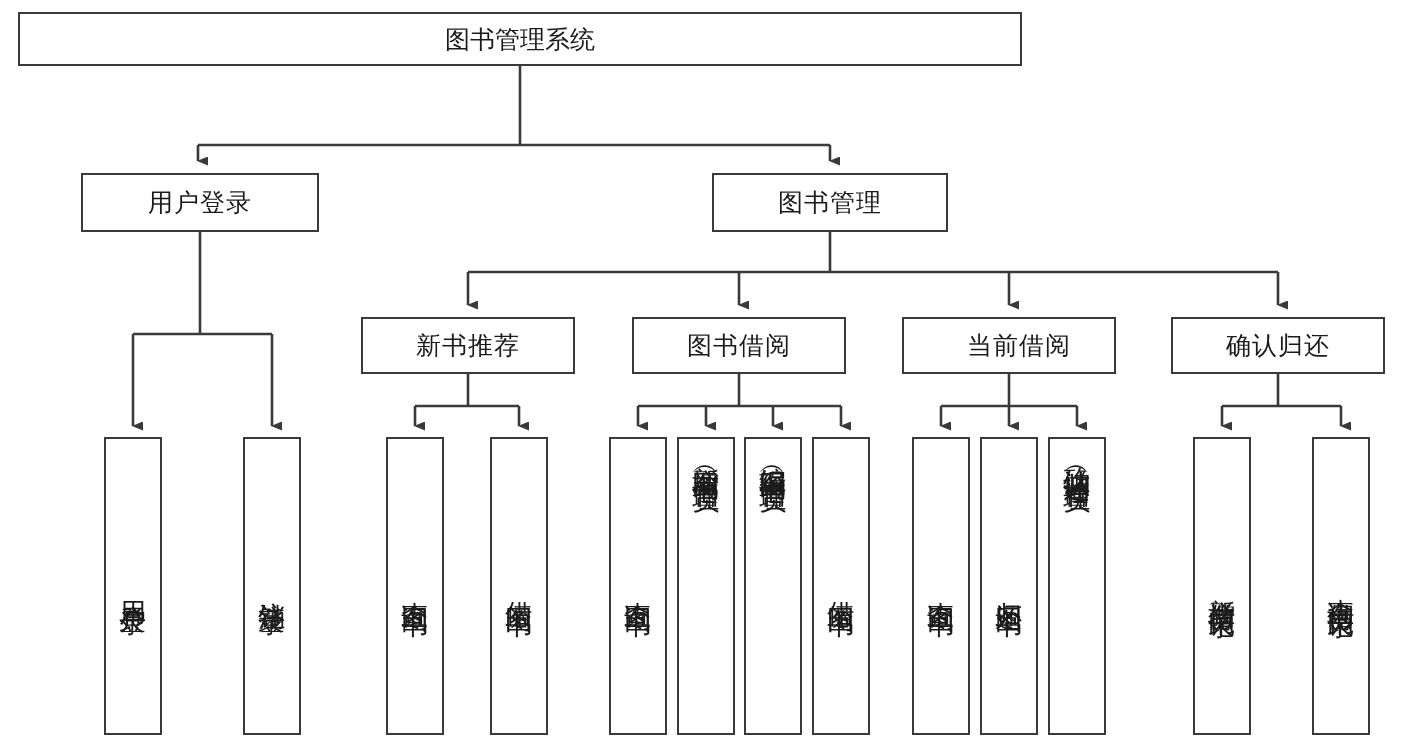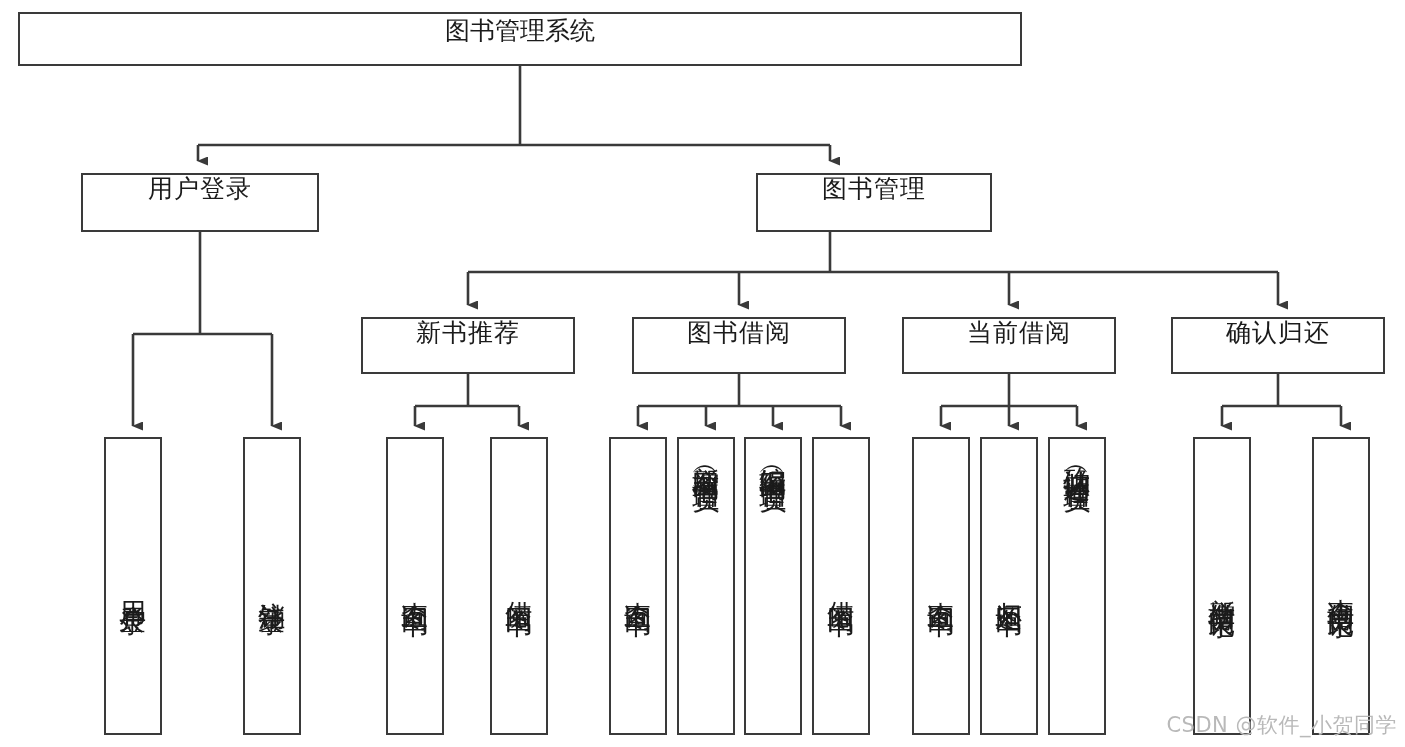--- a/index.html
+++ b/index.html
@@ -28,21 +28,21 @@
     width: 1405px;
     height: 747px;
     pointer-events: none;
   }
   .node {
     position: absolute;
     box-sizing: border-box;
     background: #ffffff;
     border: 2.4px solid #3a3a3a;
     display: flex;
-    align-items: flex-start;
+    align-items: center;
     justify-content: center;
     color: #1b1b1b;
   }
   .node.h-node {
     font-size: 25px;
     letter-spacing: 1px;
     line-height: 1.1;
   }
   .node.root-node {
     font-size: 25px;
@@ -137,21 +137,21 @@
   </svg>
 
   <div class="node root-node" style="left:18px; top:12px; width:1004px; height:54px;">
     <span>图书管理系统</span>
   </div>
 
   <div class="node h-node" style="left:81px; top:173px; width:238px; height:59px;">
     <span>用户登录</span>
   </div>
 
-  <div class="node h-node" style="left:712px; top:173px; width:236px; height:59px;margin-left:44px;">
+  <div class="node h-node" style="left:712px; top:173px; width:236px; height:59px;">
     <span>图书管理</span>
   </div>
 
   <div class="node h-node" style="left:632px; top:317px; width:214px; height:57px;">
     <span>图书借阅</span>
   </div>
 
   <div class="node h-node" style="left:361px; top:317px; width:214px; height:57px;">
     <span>新书推荐</span>
   </div>
@@ -209,15 +209,14 @@
   </div>
 
   <div class="node v-node center-text" style="left:1193px; top:437px; width:58px; height:298px;">
     <span class="v-text">新增借阅记录</span>
   </div>
 
   <div class="node v-node center-text" style="left:1312px; top:437px; width:58px; height:298px;">
     <span class="v-text">查询借阅记录</span>
   </div>
 
-  <div id="watermark">CSDN @软件_小贺同学</div>
 
 </div>
 
 </body></html>

